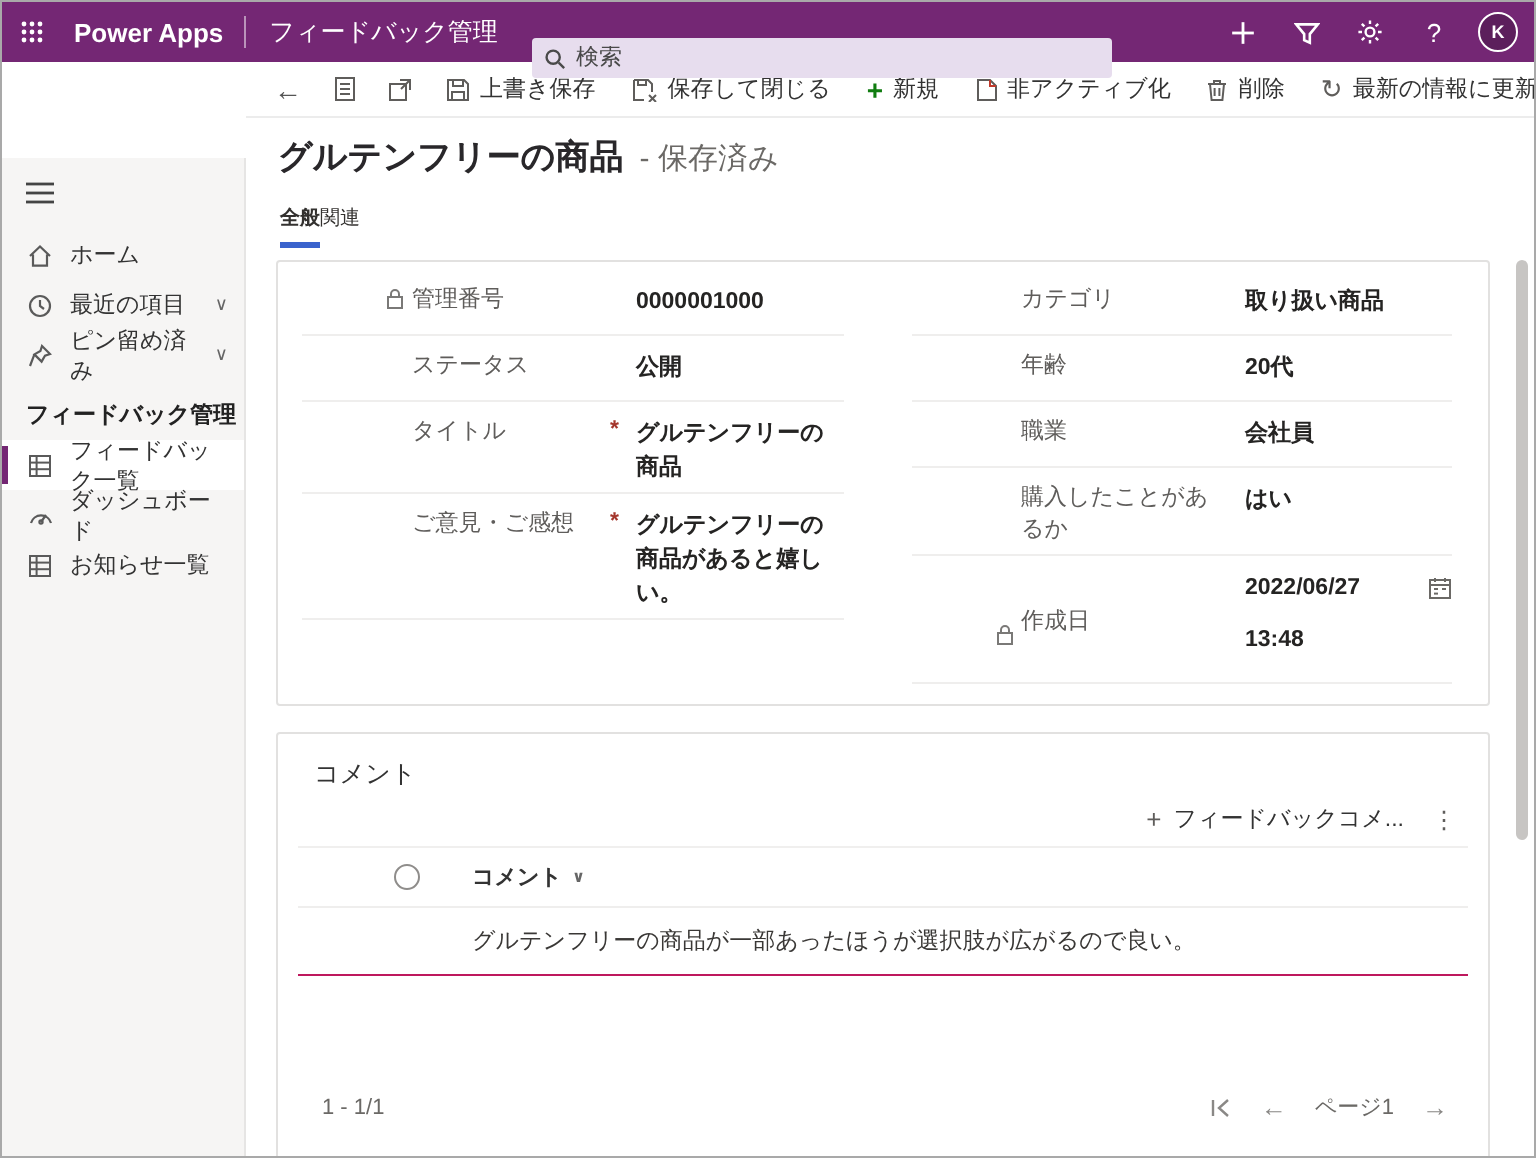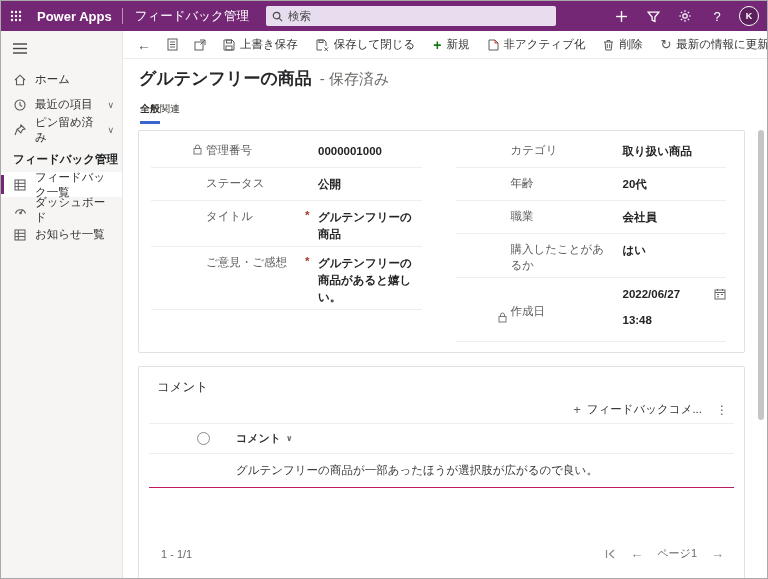--- a/index.html
+++ b/index.html
@@ -6,30 +6,30 @@
   html,body { width:768px; height:579px; }
   body { font-family: "Liberation Sans", "DejaVu Sans", sans-serif; background:#fff; }
   .window { width:768px; height:579px; border:1px solid #a9a9a9; display:flex; flex-direction:column; background:#fff; overflow:hidden; }
 
   
   .topbar { height:30px; background:#742774; display:flex; align-items:center; color:#fff; flex:0 0 30px; position:relative; }
   .waffle { width:30px; height:30px; display:flex; align-items:center; justify-content:center; cursor:pointer; }
   .brand { font-size:13px; font-weight:bold; margin:0 10px 0 6px; white-space:nowrap; }
   .topbar-divider { width:1px; height:16px; background:rgba(255,255,255,.5); margin-right:12px; }
   .appname { font-size:12.5px; white-space:nowrap; }
-  .search-box { position:absolute; left:265px; top:5px; width:290px; height:20px; background:#e7ddee; border-radius:2px; display:flex; align-items:center; padding:0 6px; color:#3b3b3b; }
+  .search-box { position:absolute; left:265px; top:18px; width:290px; height:20px; background:#e7ddee; border-radius:2px; display:flex; align-items:center; padding:0 6px; color:#3b3b3b; }
   .search-box input { border:none; outline:none; background:transparent; font-size:11.5px; color:#3b3b3b; width:100%; font-family:inherit; }
   .search-box input::placeholder { color:#4a4a4a; opacity:1; }
   .topbar-right { position:absolute; right:4px; top:0; height:30px; display:flex; align-items:center; gap:4px; }
   .tb-icon { width:28px; height:28px; display:flex; align-items:center; justify-content:center; font-size:15px; cursor:pointer; }
   .avatar { width:20px; height:20px; border:1.5px solid #fff; border-radius:50%; background:#5c1f5c; font-size:9px; display:flex; align-items:center; justify-content:center; font-weight:bold; }
 
   
   .main { flex:1; display:flex; min-height:0; }
-  .sidebar { width:122px; flex:0 0 122px; background:#f6f5f4; border-right:1px solid #e6e5e4; padding-top:4px; font-size:11.5px; color:#333; }
+  .sidebar { width:122px; flex:0 0 122px; background:#f6f5f4; border-right:1px solid #e6e5e4; padding-top:4px; font-size:11.5px; color:#333;margin-top:48px; }
   .side-item { height:25px; display:flex; align-items:center; padding:0 8px 0 12px; cursor:pointer; gap:8px; position:relative; }
   .side-item .chev { margin-left:auto; color:#666; font-size:9px; }
   .side-item.selected { background:#fff; }
   .side-item.selected::before { content:""; position:absolute; left:0; top:3px; bottom:3px; width:3px; background:#742774; }
   .side-section { height:26px; display:flex; align-items:center; padding-left:12px; font-weight:bold; font-size:11.5px; color:#222; margin-top:4px; }
   .side-icon { width:14px; display:flex; justify-content:center; color:#5a5a5a; flex:0 0 14px; }
   .hamburger { height:26px; display:flex; align-items:center; padding-left:12px; margin-bottom:6px; cursor:pointer; }
 
   
   .content { flex:1; display:flex; flex-direction:column; min-width:0; background:#fff; }

